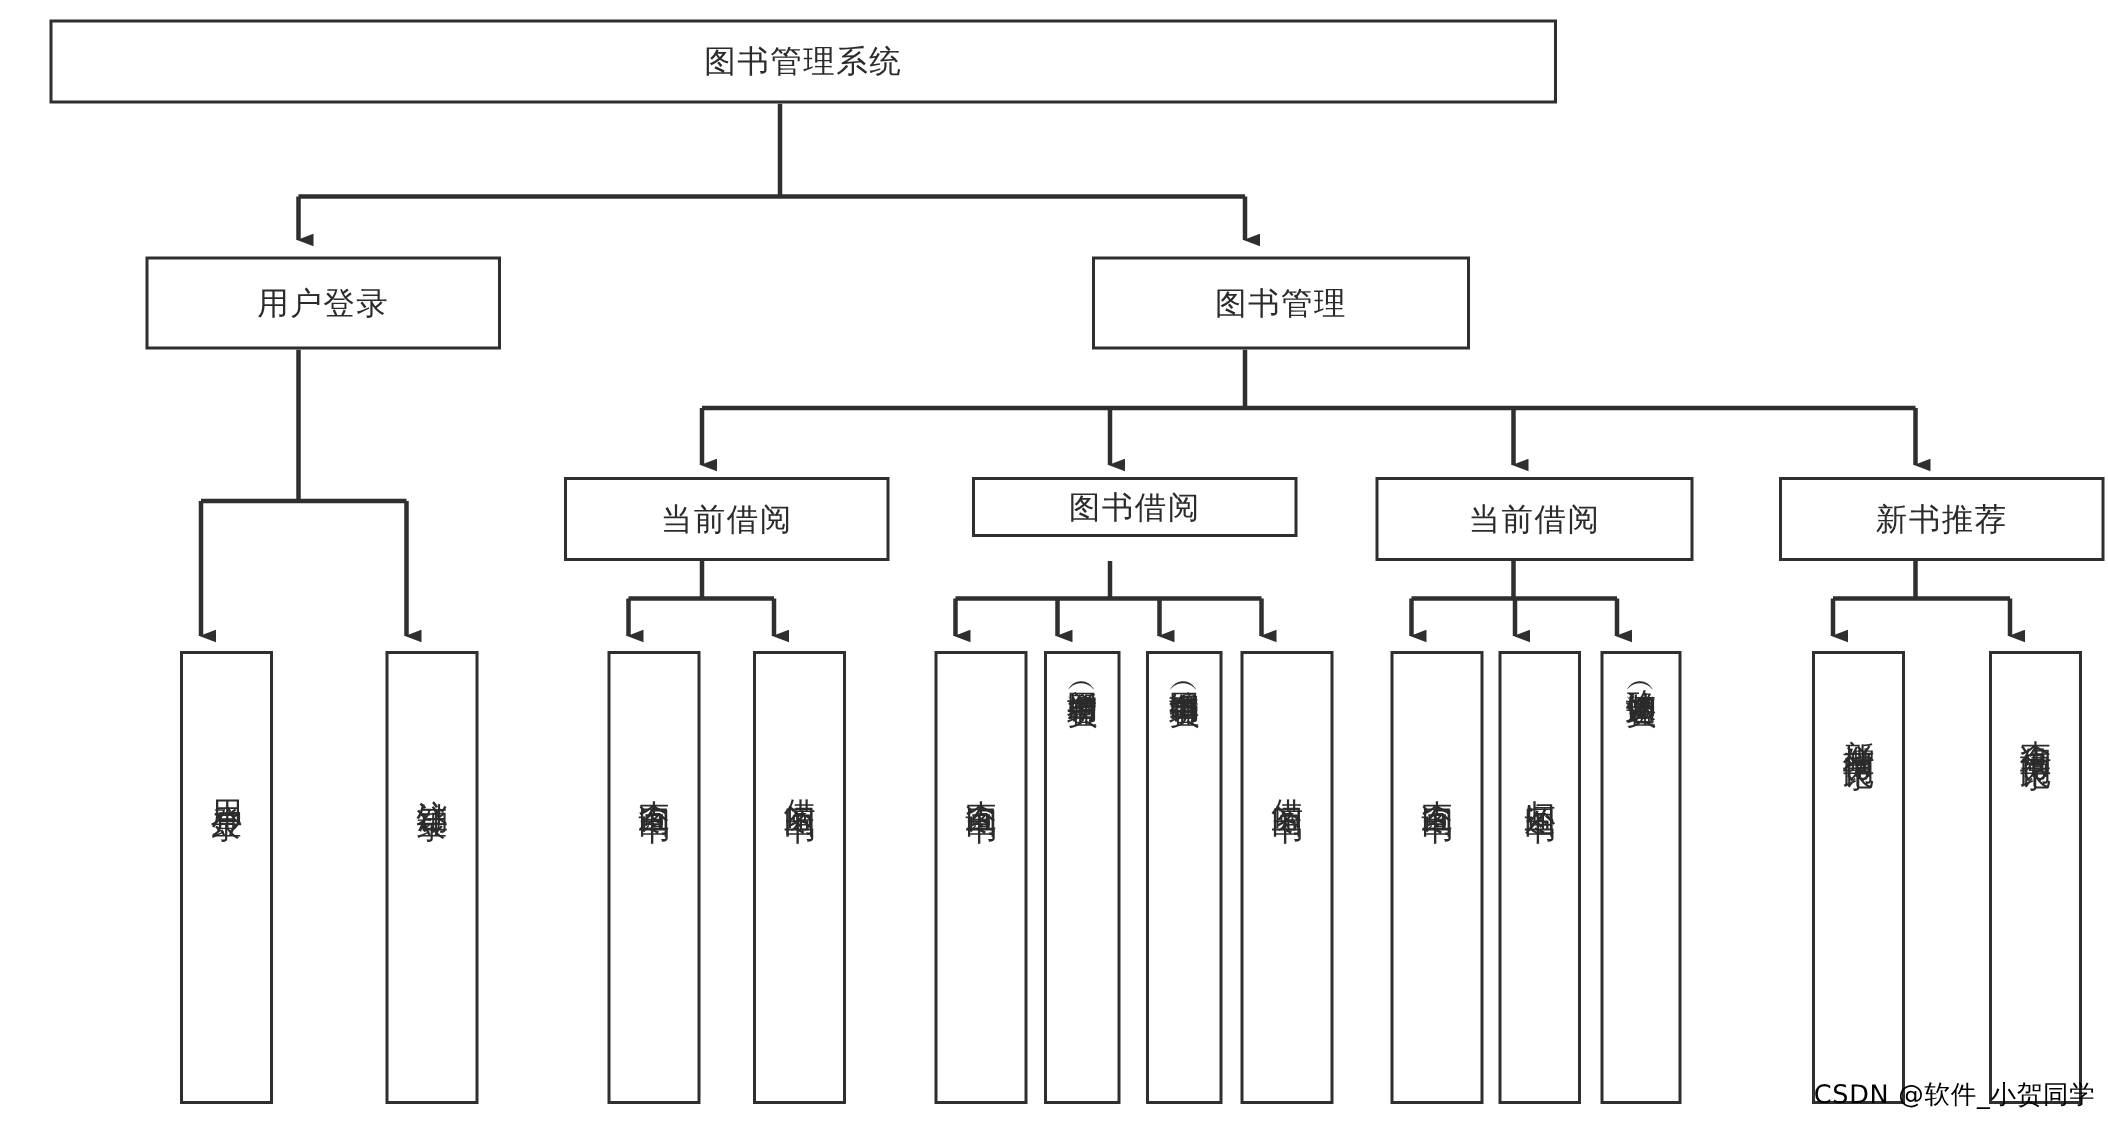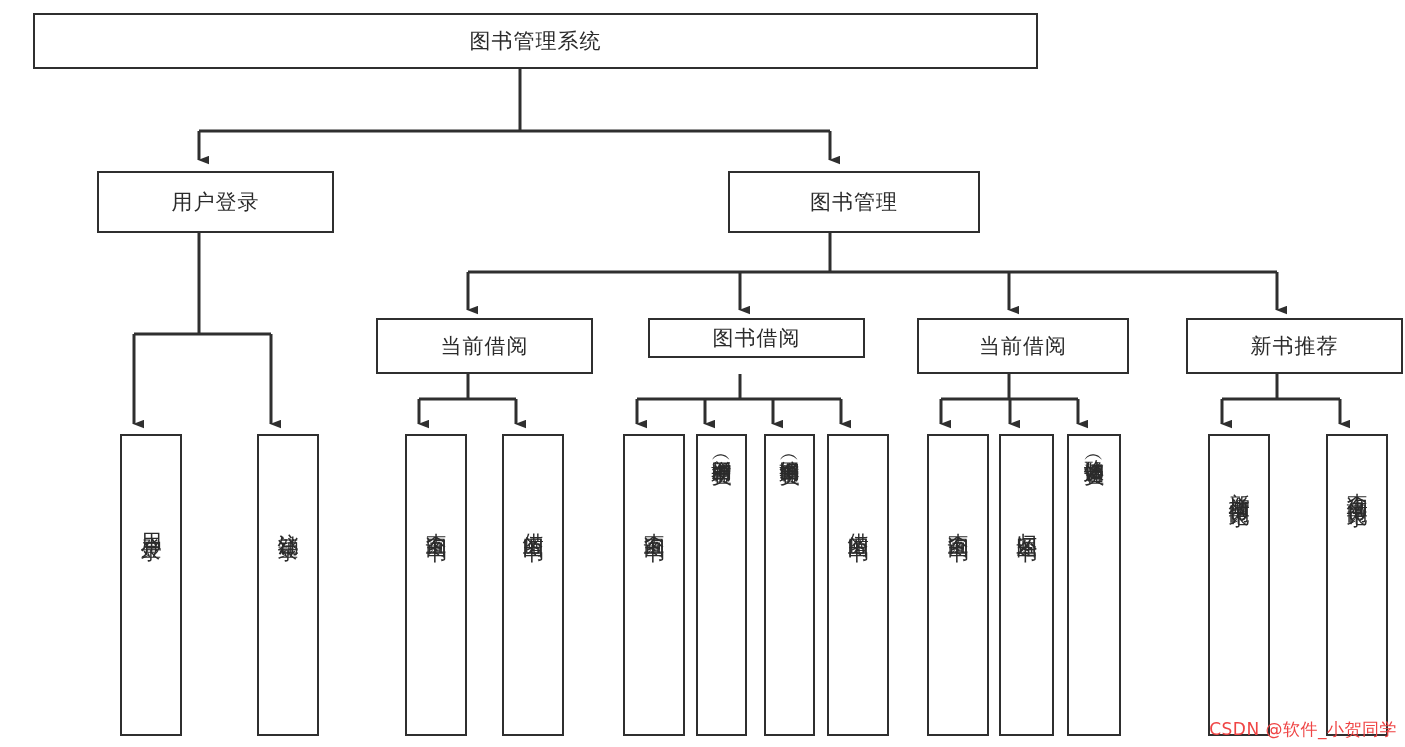--- a/index.html
+++ b/index.html
@@ -55,21 +55,21 @@
   }
   .node.tight .node-label {
     letter-spacing: 1px;
     font-size: 20px;
   }
   #watermark {
     position: absolute;
     right: 8px;
     bottom: 6px;
     font-size: 17px;
-    color: #ef4444;
+    color: #000000;
     letter-spacing: 0.5px;
     z-index: 5;
     white-space: nowrap;
     font-family: "DejaVu Sans", "Liberation Sans", sans-serif;
   }
 </style>
 </head>
 <body>
 
 <svg id="diagram-canvas" viewBox="0 0 1405 747" xmlns="http://www.w3.org/2000/svg">

